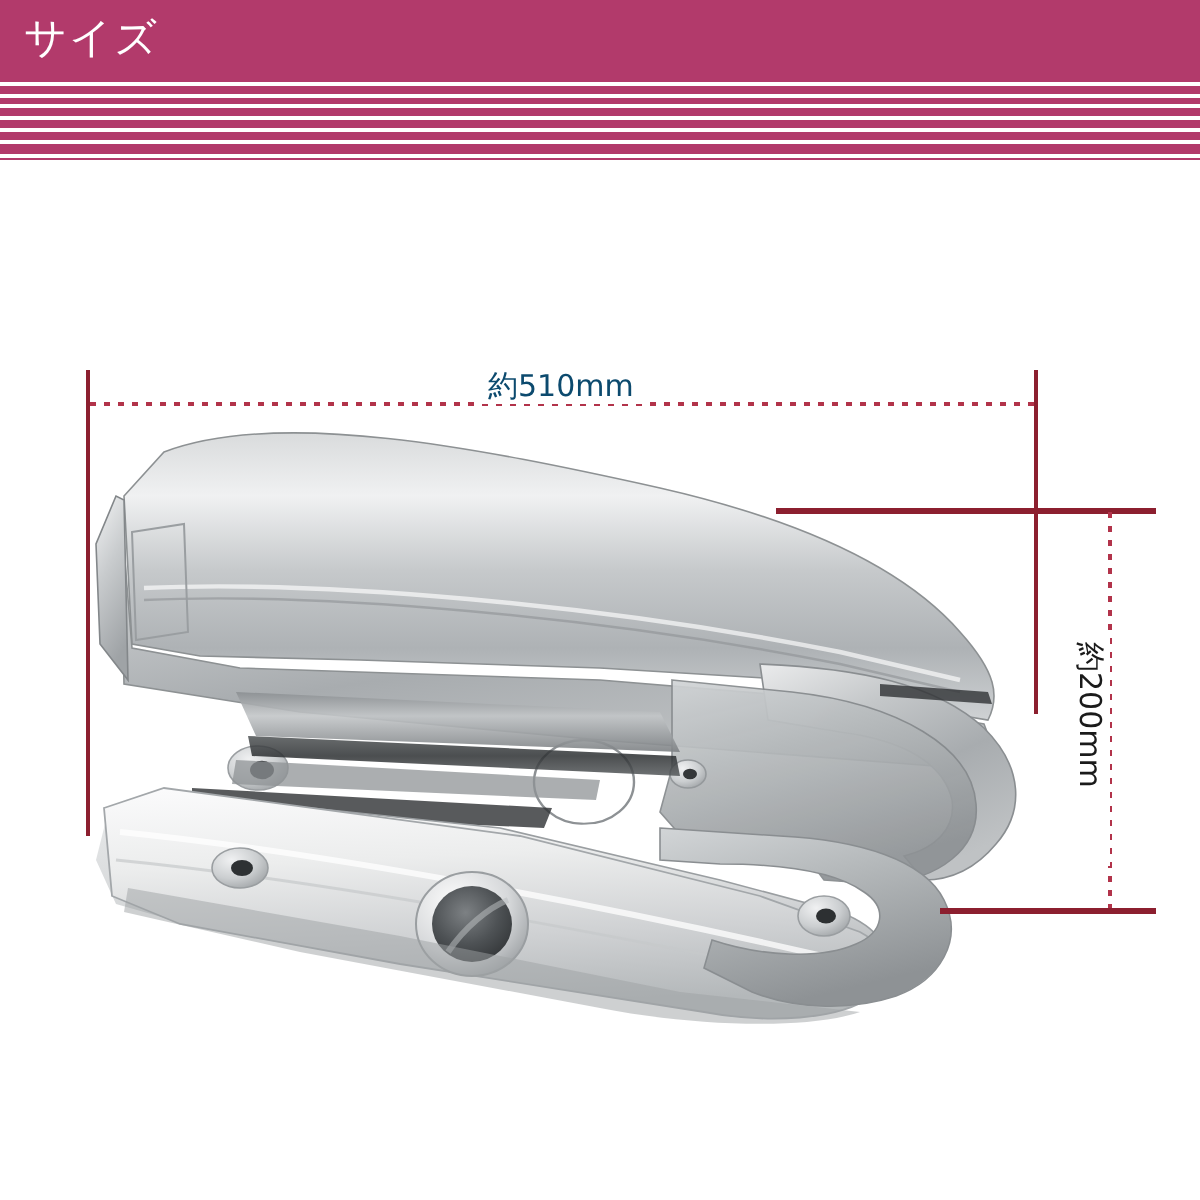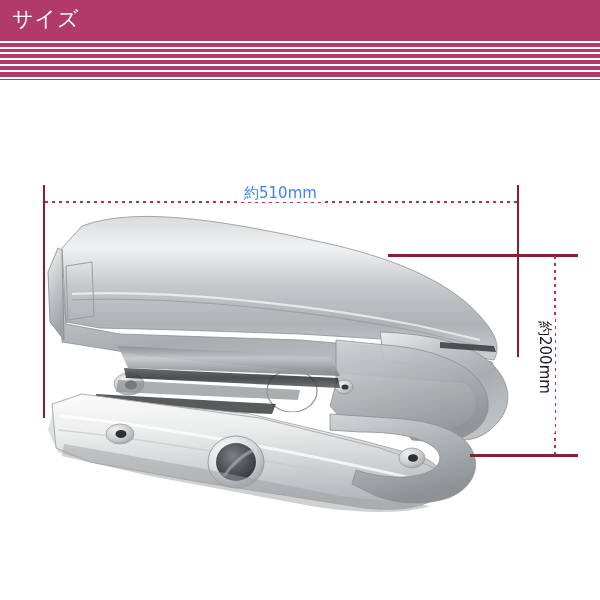--- a/index.html
+++ b/index.html
@@ -114,21 +114,21 @@
       to bottom,
       #b2334a 0px, #b2334a 3px,
       rgba(255,255,255,0) 3px, rgba(255,255,255,0) 7px);
   }
   #dim-label-width {
     position: absolute;
     left: 240px;
     top: 184px;
     font-size: 15px;
     line-height: 18px;
-    color: #3b82f6;
+    color: #0c4a6e;
     background: #ffffff;
     padding: 0 4px;
     white-space: nowrap;
     font-family: "DejaVu Sans", sans-serif;
   }
   #dim-label-height {
     position: absolute;
     left: 534px;
     top: 322px;
     width: 110px;

